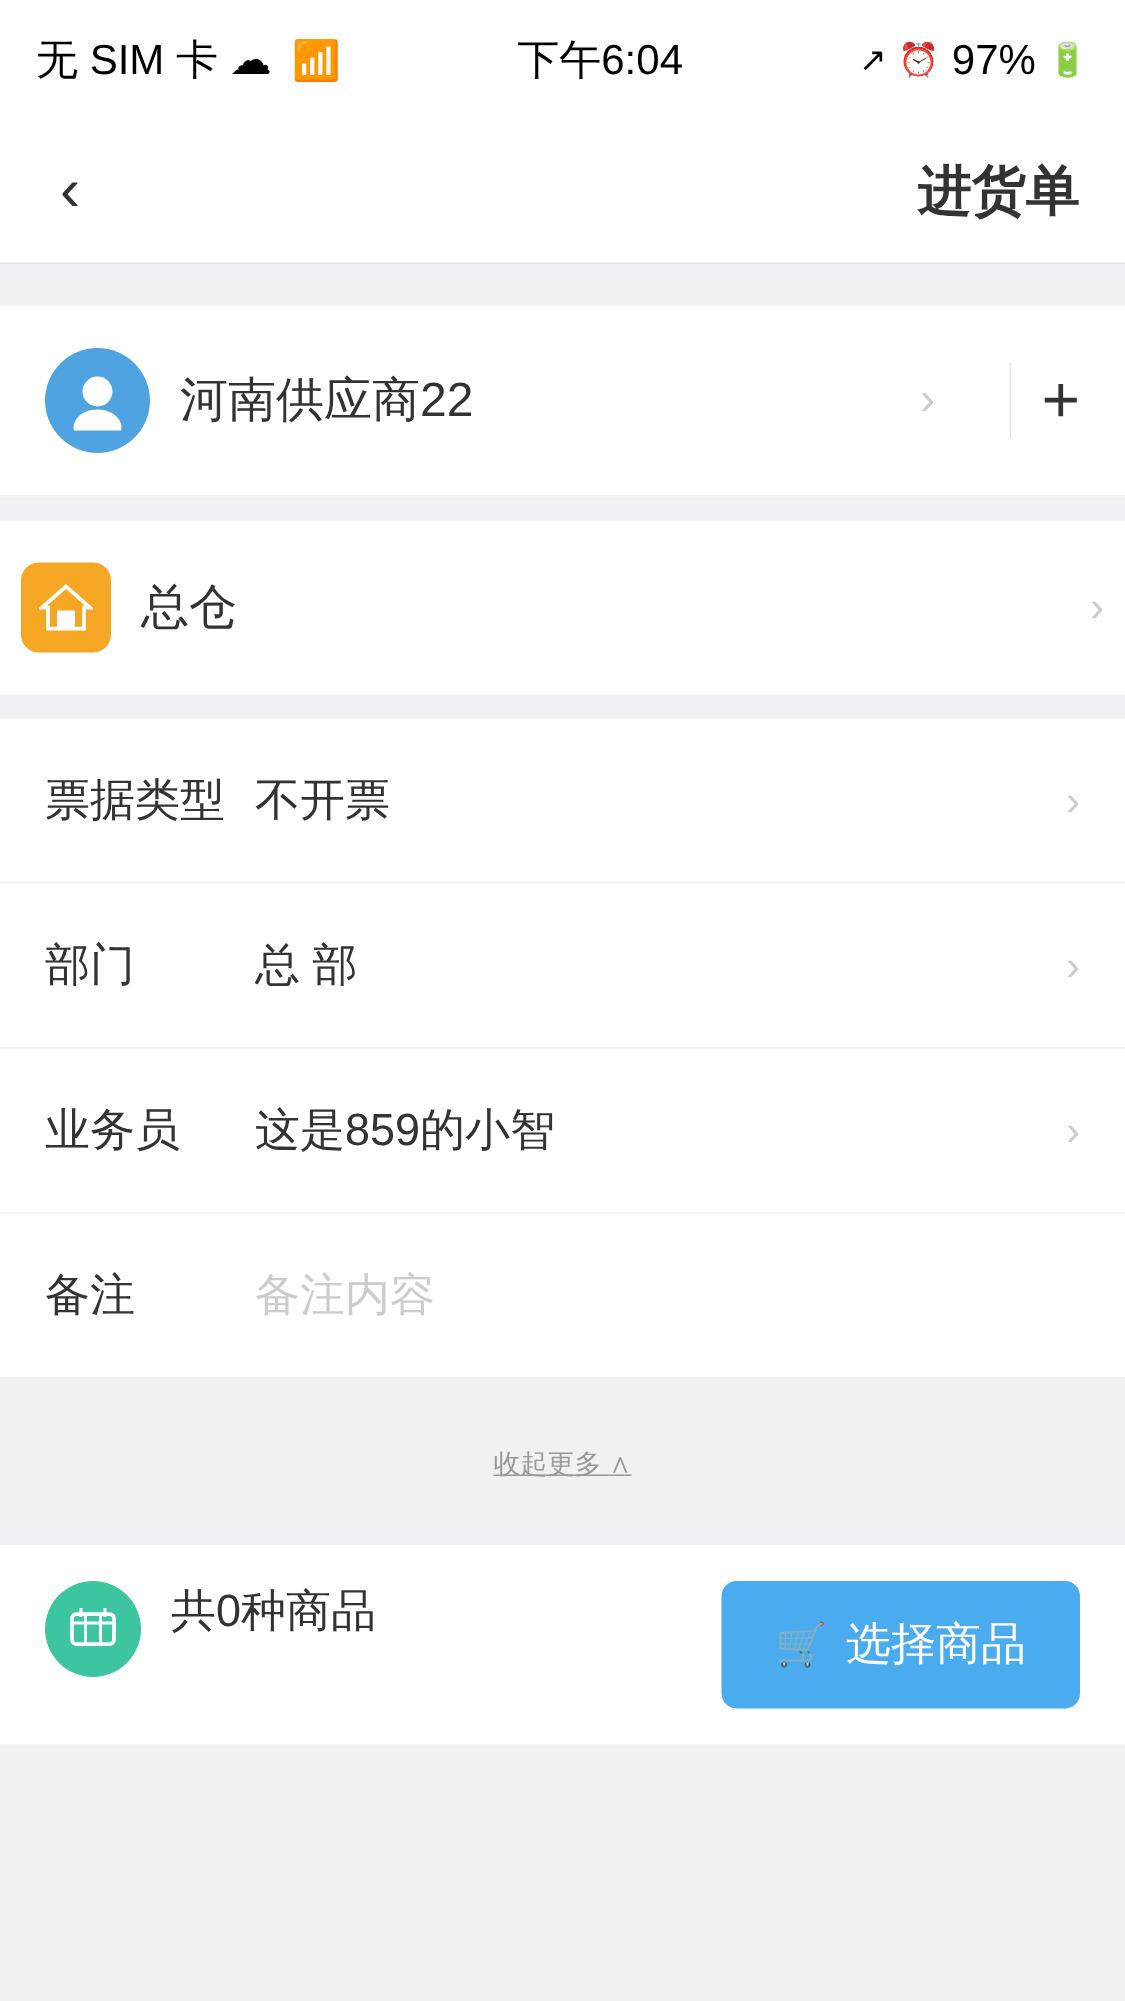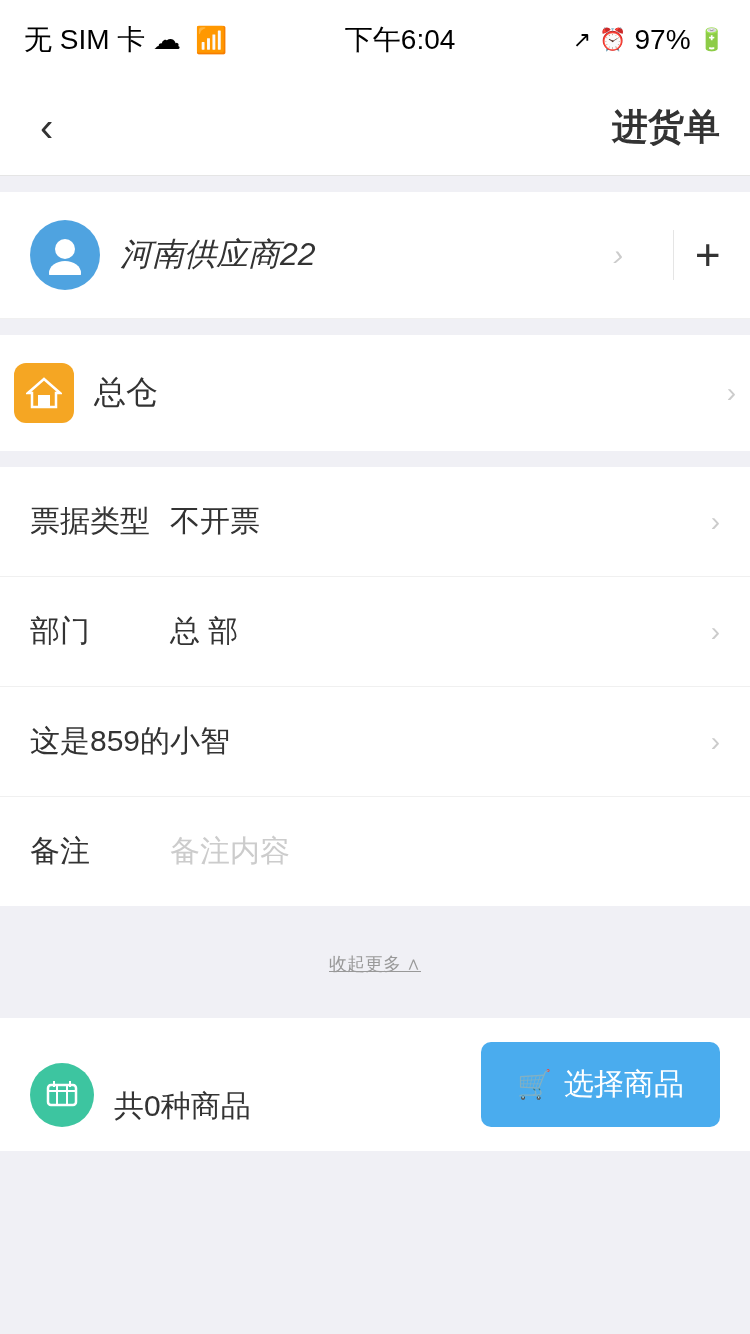--- a/index.html
+++ b/index.html
@@ -185,21 +185,21 @@
       font-size: 18px;
       color: #999;
       cursor: pointer;
       text-decoration: underline;
     }
 
     
     .bottom-bar {
       background: #fff;
       display: flex;
-      align-items: flex-end;
+      align-items: flex-start;
       padding: 24px 30px;
       margin-top: 16px;
     }
     .goods-icon {
       width: 64px;
       height: 64px;
       border-radius: 50%;
       background: #3dc5a0;
       display: flex;
       align-items: center;
@@ -248,21 +248,21 @@
   </div>
 </div>
 
 <div class="nav-bar">
   <span class="nav-back">‹</span>
   <span class="nav-title">进货单</span>
 </div>
 
 <div class="content">
 
-  <div class="card" style="margin-top:16px;font-style:italic;">
+  <div class="card" style="margin-top:28px;">
     <div class="supplier-row">
       <div class="supplier-avatar">
         <svg viewBox="0 0 40 40">
           <circle cx="20" cy="14" r="10" fill="#fff"></circle>
           <ellipse cx="20" cy="38" rx="16" ry="12" fill="#fff"></ellipse>
         </svg>
       </div>
       <span class="supplier-name">河南供应商22</span>
       <span class="chevron-right">›</span>
       <div class="divider-v"></div>
@@ -288,20 +288,21 @@
       <span class="form-label">票据类型</span>
       <span class="form-value">不开票</span>
       <span class="form-chevron">›</span>
     </div>
     <div class="form-row">
       <span class="form-label">部门</span>
       <span class="form-value">总 部</span>
       <span class="form-chevron">›</span>
     </div>
     <div class="form-row">
+      <span class="form-label">业务员</span>
       <span class="form-value">这是859的小智</span>
       <span class="form-chevron">›</span>
     </div>
     <div class="form-row">
       <span class="form-label">备注</span>
       <span class="form-placeholder">备注内容</span>
     </div>
   </div>
 
   <div class="collapse-row">

